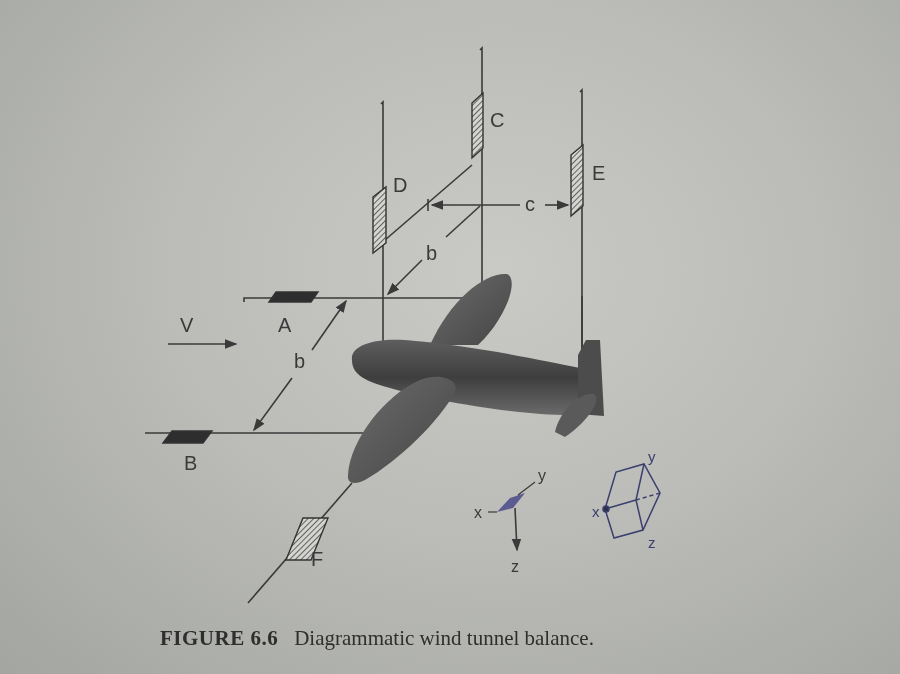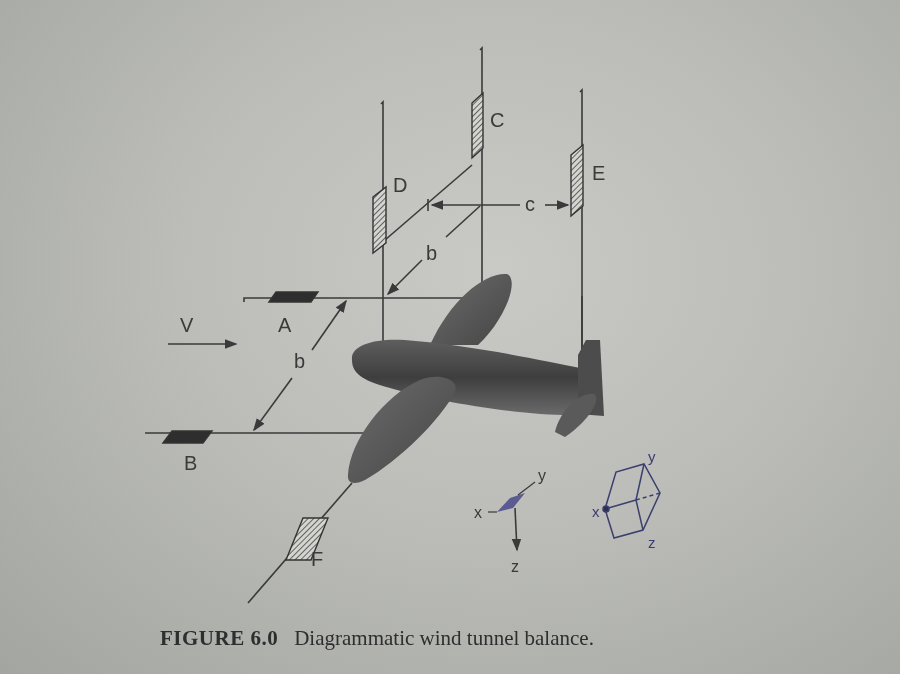--- a/index.html
+++ b/index.html
@@ -127,15 +127,15 @@
     <line x1="636" y1="500" x2="643" y2="530"></line>
     <line x1="636" y1="500" x2="660" y2="493" stroke-dasharray="4,3"></line>
     <circle cx="606" cy="509" r="3" fill="#2e2e50"></circle>
   </g>
   <text class="hand" x="648" y="462">y</text>
   <text class="hand" x="592" y="517">x</text>
   <text class="hand" x="648" y="548">z</text>
 </svg>
 
 <div class="caption">
-  <span class="num">FIGURE 6.0</span><span>Diagrammatic wind tunnel balance.</span>
+  <span class="num">FIGURE 6.6</span><span>Diagrammatic wind tunnel balance.</span>
 </div>
 </div>
 
 </body></html>

